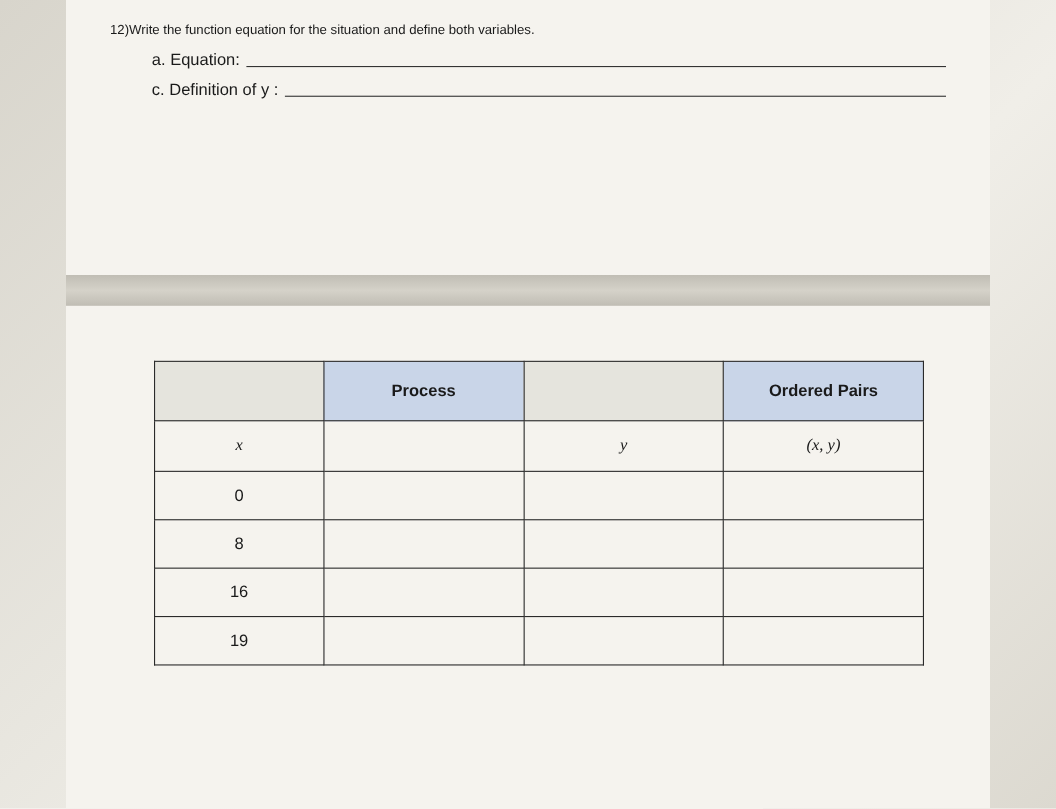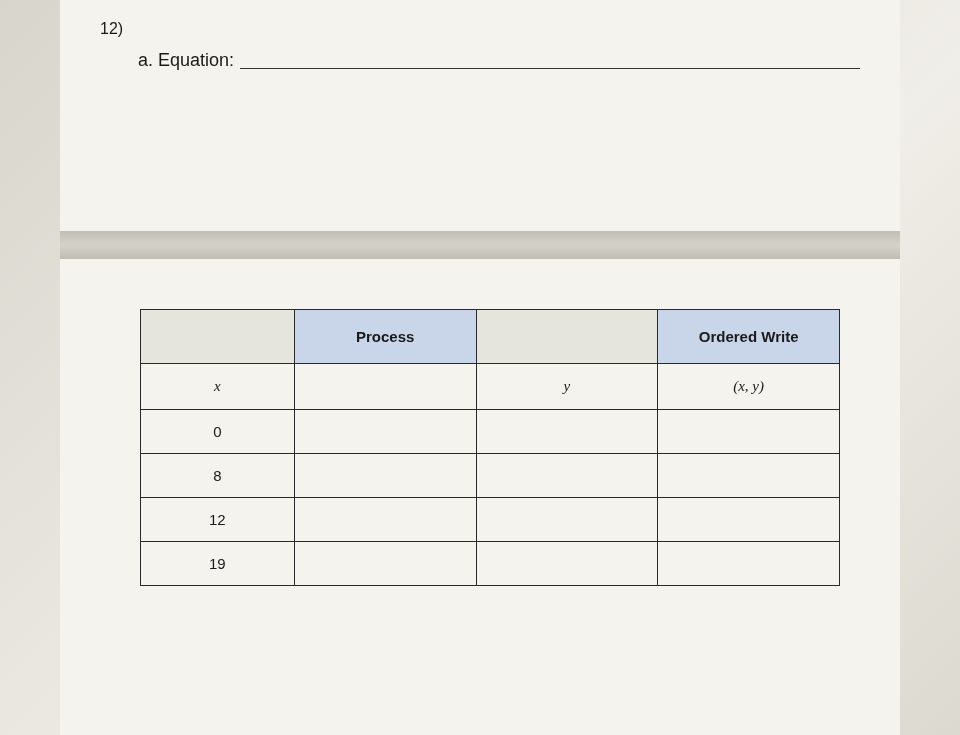--- a/index.html
+++ b/index.html
@@ -25,30 +25,30 @@
       padding: 20px 40px;
       min-height: 100%;
     }
     .question-block {
       margin-bottom: 50px;
     }
     .question-header {
       display: flex;
       align-items: baseline;
       margin-bottom: 12px;
-      font-size: 16px;
+      font-size: 12px;
     }
     .sub-list {
       margin-left: 38px;
     }
     .sub-item {
       display: flex;
       align-items: flex-end;
       margin-bottom: 10px;
-      font-size: 18px;
+      font-size: 15px;
       justify-content: space-between;
     }
     .sub-label {
       white-space: nowrap;
       margin-right: 6px;
     }
     .blank-line {
       flex: 1;
       border-bottom: 1px solid #333;
       height: 15px;
@@ -109,41 +109,46 @@
     }
   </style>
 </head>
 <body>
 
 <div class="paper">
 
   <div class="question-block">
     <div class="question-header">
       <span>12)</span>
+      <span>Write the function equation for the situation and define both variables.</span>
     </div>
     <div class="sub-list">
       <div class="sub-item">
         <span class="sub-label">a. Equation:</span>
+        <span class="blank-line"></span>
+      </div>
+      <div class="sub-item">
+        <span class="sub-label">c. Definition of y :</span>
         <span class="blank-line"></span>
       </div>
     </div>
   </div>
 
   <div class="spacer"></div>
   <div class="divider"></div>
 
   <div class="question-block">
     <div class="table-container">
       <table>
         <thead>
           <tr>
             <th class="empty-header"></th>
             <th>Process</th>
             <th class="empty-header"></th>
-            <th>Ordered Write</th>
+            <th>Ordered Pairs</th>
           </tr>
         </thead>
         <tbody>
           <tr class="var-row">
             <td>x</td>
             <td></td>
             <td>y</td>
             <td>(x, y)</td>
           </tr>
           <tr class="data-row">
@@ -152,21 +157,21 @@
             <td></td>
             <td></td>
           </tr>
           <tr class="data-row">
             <td>8</td>
             <td></td>
             <td></td>
             <td></td>
           </tr>
           <tr class="data-row">
-            <td>12</td>
+            <td>16</td>
             <td></td>
             <td></td>
             <td></td>
           </tr>
           <tr class="data-row">
             <td>19</td>
             <td></td>
             <td></td>
             <td></td>
           </tr>

